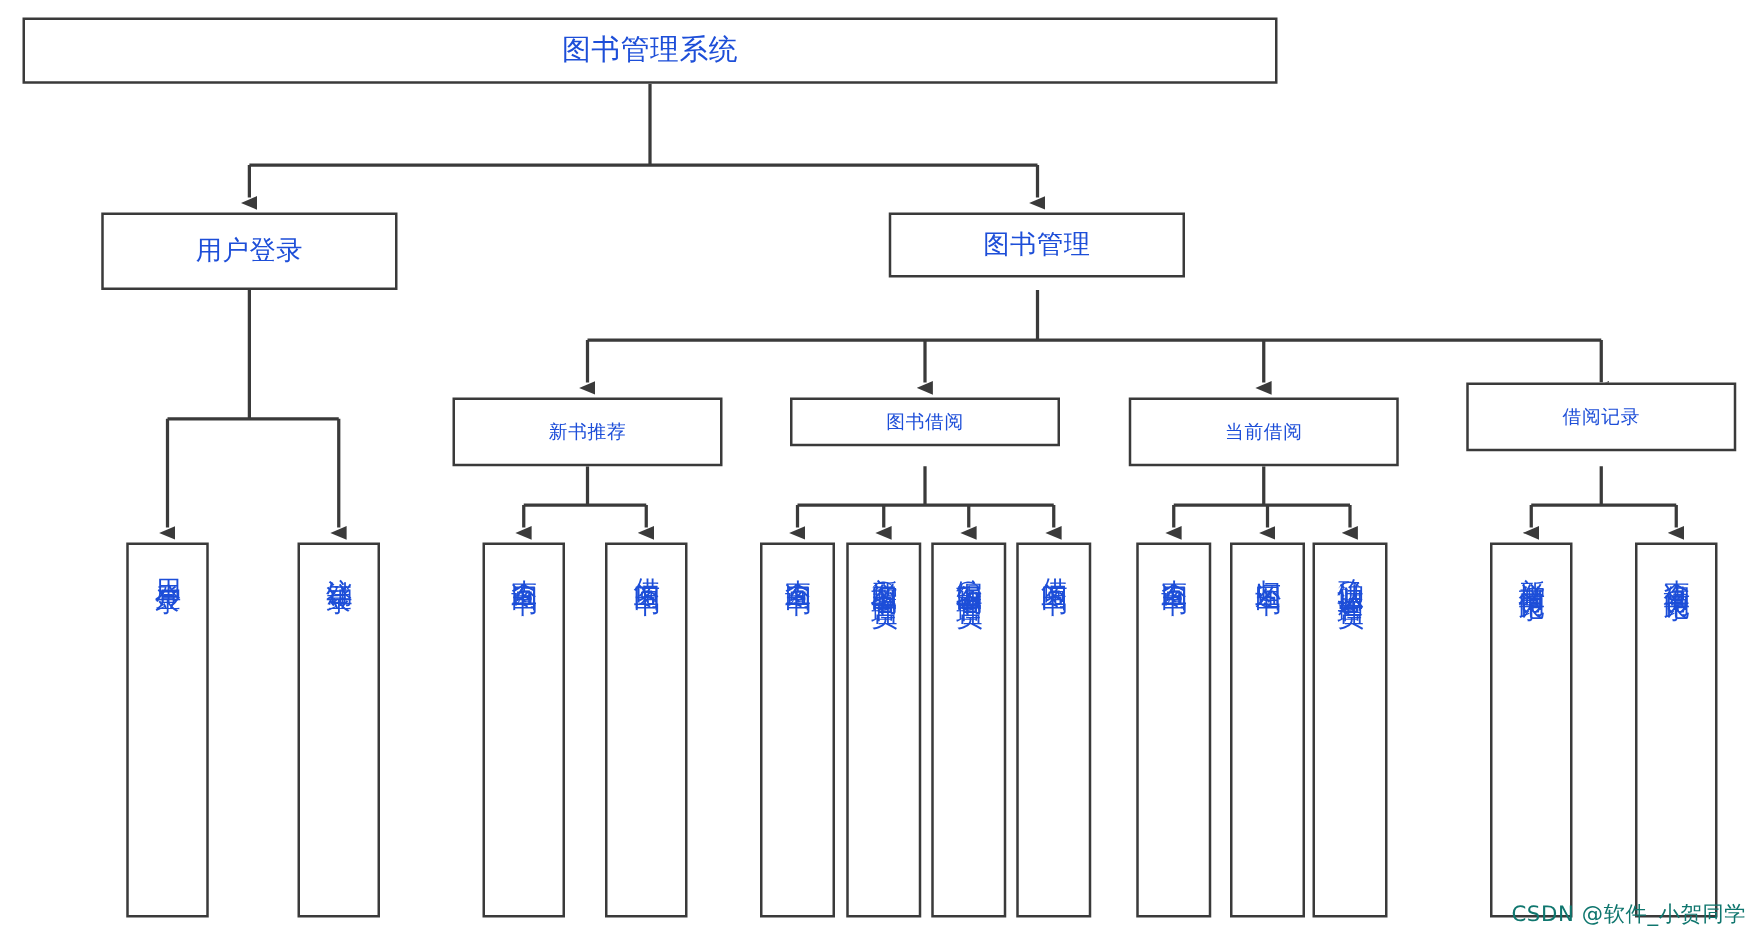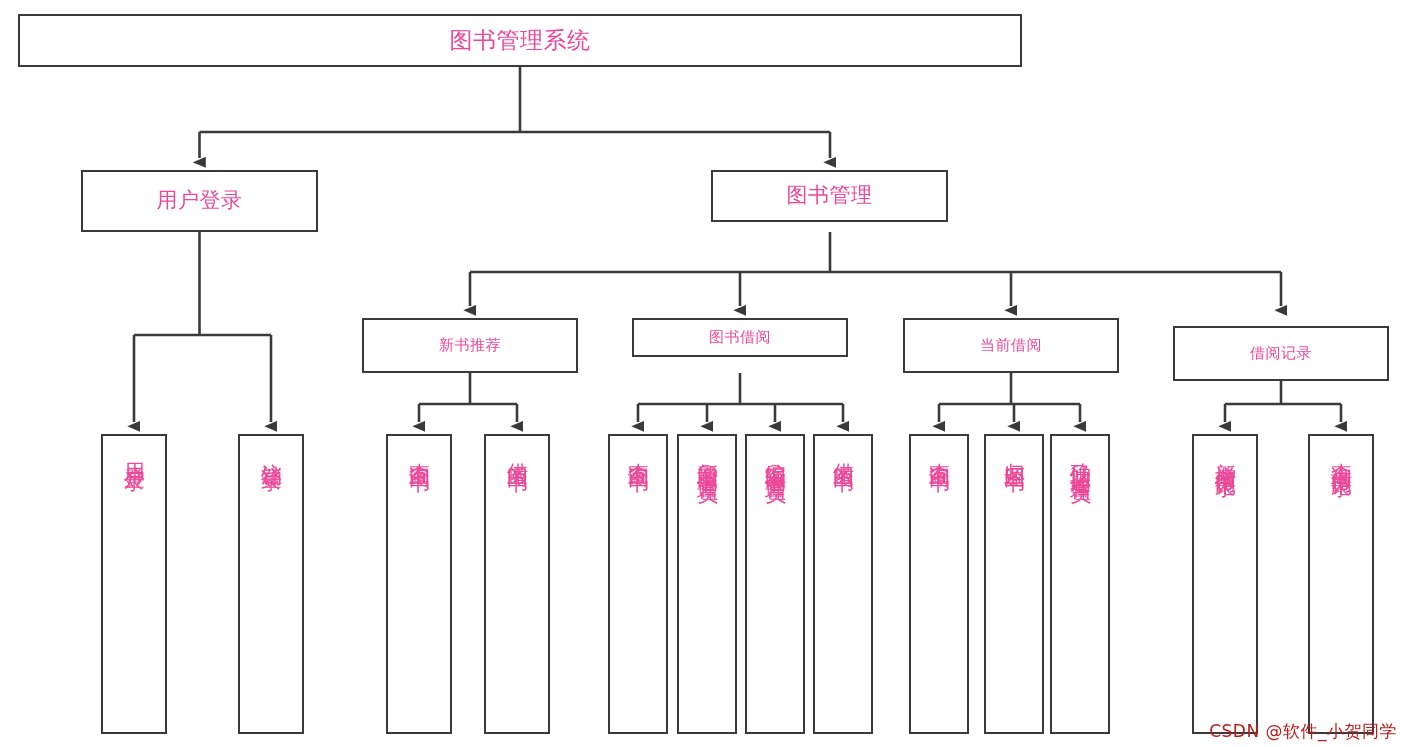--- a/index.html
+++ b/index.html
@@ -35,21 +35,21 @@
     display: flex;
     align-items: center;
     justify-content: center;
     color: #3c3c3c;
     z-index: 2;
   }
   .node .lbl {
     display: block;
     text-align: center;
     line-height: 1.12;
-    color: #ec4899;
+    color: #1d4ed8;
     font-weight: 400;
   }
   
   .node.horiz .lbl {
     writing-mode: horizontal-tb;
     letter-spacing: 0.5px;
   }
   .node.root .lbl     { font-size: 23px; }
   .node.lvl2 .lbl     { font-size: 21px; }
   .node.lvl3 .lbl     { font-size: 15px; }
@@ -64,21 +64,21 @@
     font-size: 21px;
     letter-spacing: 3px;
     line-height: 1;
     white-space: nowrap;
   }
   .watermark {
     position: absolute;
     right: 8px;
     bottom: 4px;
     font-size: 17px;
-    color: #b91c1c;
+    color: #0f766e;
     letter-spacing: 0.5px;
     z-index: 3;
     white-space: nowrap;
     font-family: "DejaVu Sans", "Liberation Sans", sans-serif;
   }
 </style>
 </head>
 <body>
 
 <div id="canvas">
@@ -146,21 +146,21 @@
 
   <div class="node horiz lvl3" style="left:362px; top:318px; width:216px; height:55px;">
     <span class="lbl">新书推荐</span>
   </div>
   <div class="node horiz lvl3" style="left:632px; top:318px; width:216px; height:39px;">
     <span class="lbl">图书借阅</span>
   </div>
   <div class="node horiz lvl3" style="left:903px; top:318px; width:216px; height:55px;">
     <span class="lbl">当前借阅</span>
   </div>
-  <div class="node horiz lvl3" style="left:1173px; top:326px; width:216px; height:55px;">
+  <div class="node horiz lvl3" style="left:1173px; top:306px; width:216px; height:55px;">
     <span class="lbl">借阅记录</span>
   </div>
 
   <div class="node leaf" style="left:101px; top:434px; width:66px; height:300px;">
     <span class="lbl">用户登录</span>
   </div>
   <div class="node leaf" style="left:238px; top:434px; width:66px; height:300px;">
     <span class="lbl">注销登录</span>
   </div>
 

